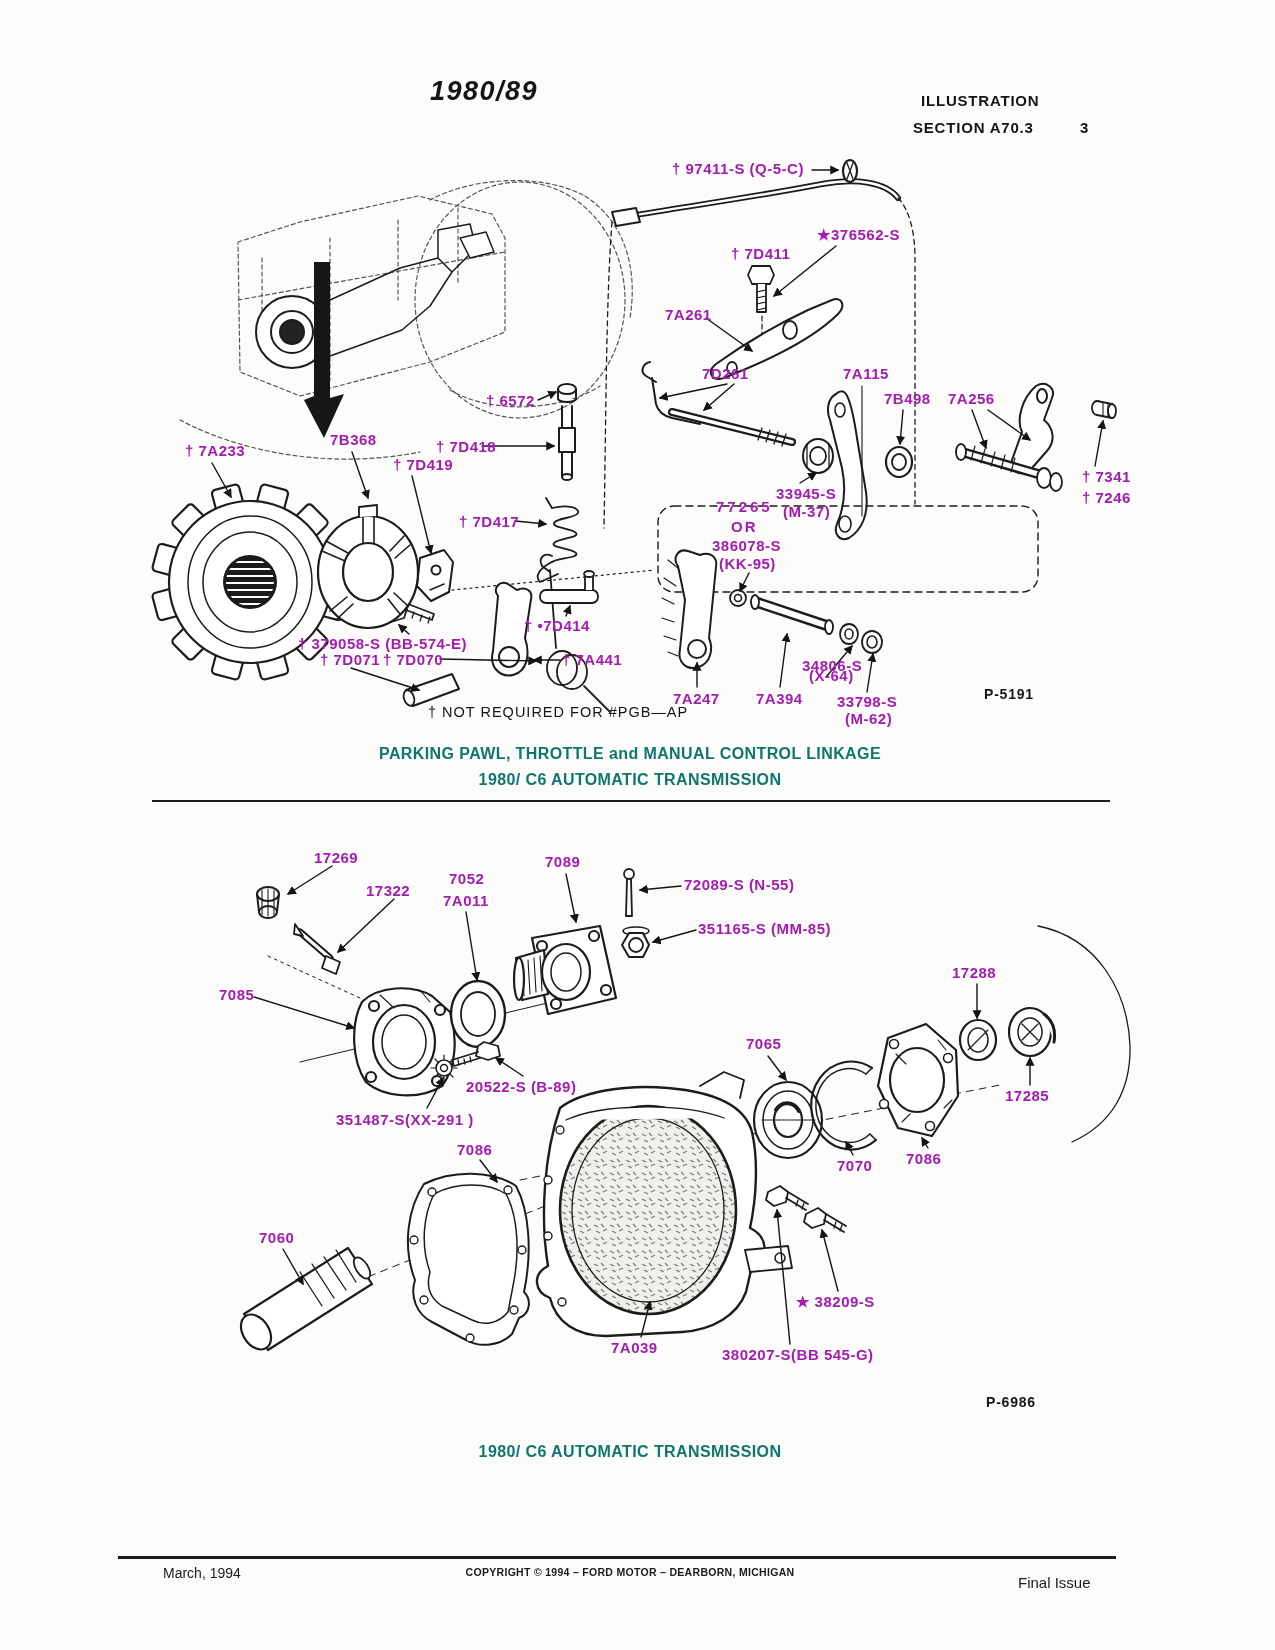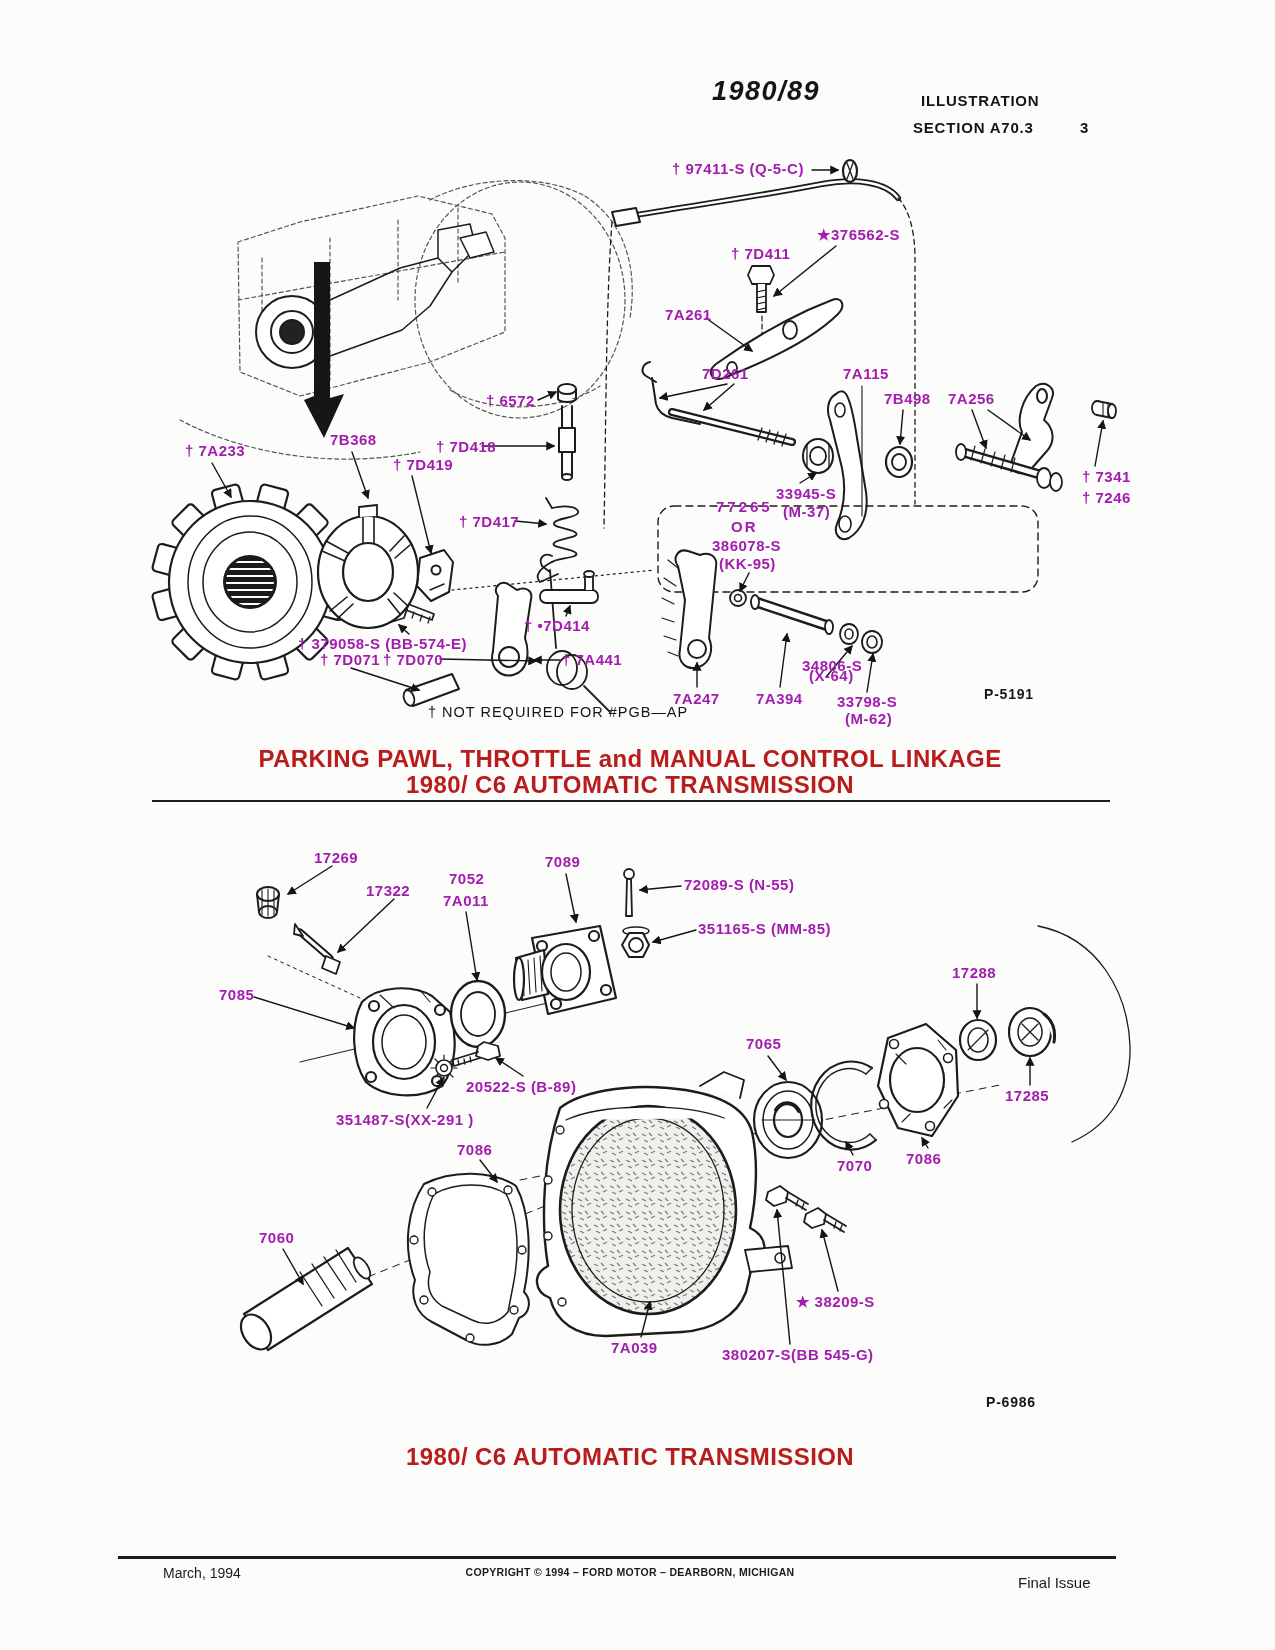--- a/index.html
+++ b/index.html
@@ -1,22 +1,22 @@
 <!DOCTYPE html>
 <html><head>
 <meta charset="utf-8">
 <style>
   html,body{margin:0;padding:0}
   body{background:#d8d8d4;font-family:"Liberation Sans",sans-serif}
   #page{position:relative;width:1275px;height:1650px;margin:0 auto;background:#fcfcfa;color:#151515;overflow:hidden}
   svg.art{position:absolute;left:0}
   .plbl{position:absolute;font-size:15px;font-weight:700;letter-spacing:.5px;white-space:pre;line-height:1.05;color:#a21caf}
-  .h-title{position:absolute;left:430px;top:76px;width:390px;text-align:right;font-style:italic;font-weight:700;font-size:27px;letter-spacing:1.5px;line-height:1.18}
+  .h-title{position:absolute;left:430px;top:76px;width:390px;text-align:left;font-style:italic;font-weight:700;font-size:27px;letter-spacing:1.5px;line-height:1.18}
   .h-right-line{position:absolute;font-weight:700;font-size:15px;letter-spacing:.8px;color:#141414}
-  .cap{position:absolute;left:0;width:1260px;text-align:center;font-weight:700;font-size:24px;letter-spacing:.4px;color:#b91c1c}
+  .cap{position:absolute;left:0;width:1260px;text-align:center;font-weight:700;font-size:16px;letter-spacing:.4px;color:#0f766e}
   .fig{position:absolute;font-size:14px;font-weight:600;letter-spacing:.8px;color:#161616}
   .note{position:absolute;font-size:14.5px;font-weight:400;letter-spacing:1px;color:#141414}
   .rule{position:absolute;background:#1c1c1c}
   .foot{position:absolute;font-size:14px;color:#1a1a1a}
   .copy{position:absolute;left:0;width:1260px;text-align:center;font-size:10.5px;font-weight:700;letter-spacing:.3px;color:#1a1a1a}
   .issue{position:absolute;font-size:15px;color:#1a1a1a}
 </style>
 </head>
 <body>
 

